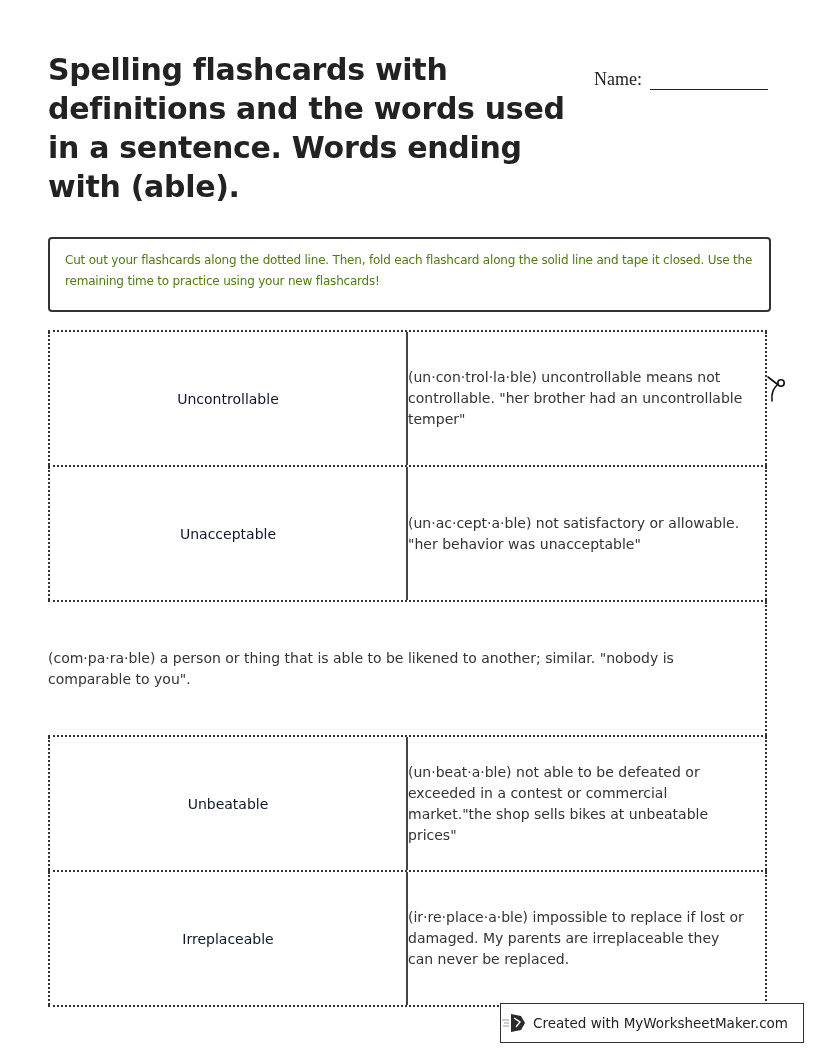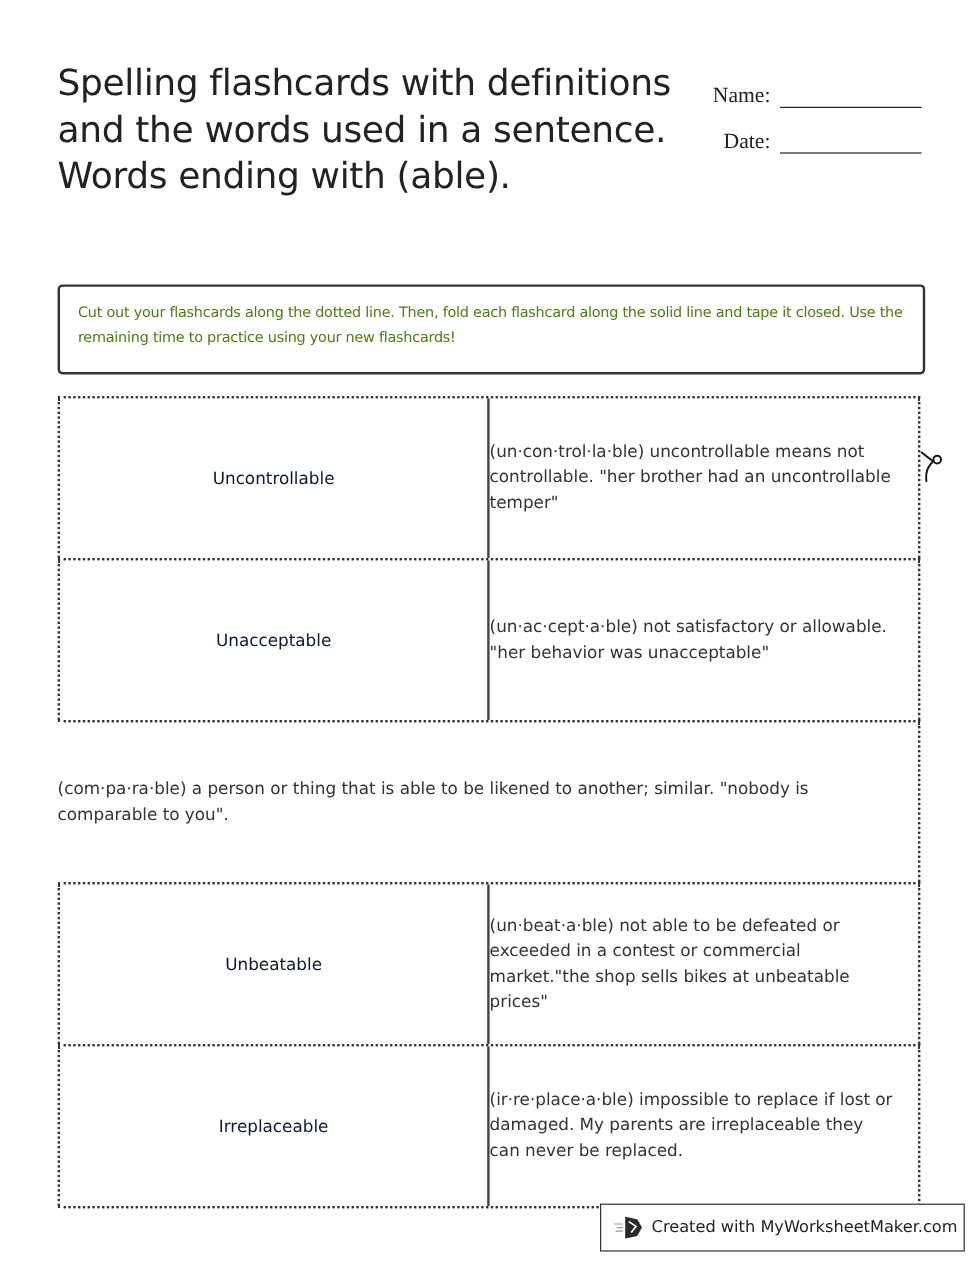--- a/index.html
+++ b/index.html
@@ -15,21 +15,21 @@
       color: #2b2b2b;
       font-family: "DejaVu Sans", sans-serif;
     }
     .page-title {
       position: absolute;
       left: 48px;
       top: 50px;
       width: 520px;
       font-size: 30px;
       line-height: 39px;
-      font-weight: normal;
+      font-weight: bold;
       color: #222222;
       letter-spacing: -0.3px;
       margin: 0;
     }
     .meta {
       position: absolute;
       right: 48px;
       top: 52px;
       font-family: "Liberation Serif", serif;
       font-size: 18px;
@@ -115,42 +115,37 @@
       position: absolute;
       left: 500px;
       top: 1003px;
       width: 304px;
       height: 40px;
       border: 1.5px solid #333;
       background: #fff;
       display: flex;
       align-items: center;
       box-sizing: border-box;
-      padding-left: 10px;
       font-size: 13.5px;
       color: #222;
     }
     .credit-logo {
       width: 26px;
       height: 22px;
       margin-right: 6px;
     }
   </style>
 </head>
 <body>
 
 <h1 class="page-title">Spelling flashcards with definitions and the words used in a sentence. Words ending with (able).</h1>
 
 <div class="meta">
   <div class="meta-row">
     <span class="meta-label">Name:</span>
-    <span class="meta-line"></span>
-  </div>
-  <div class="meta-row">
-    <span class="meta-label">Date:</span>
     <span class="meta-line"></span>
   </div>
 </div>
 
 <div class="instructions">Cut out your flashcards along the dotted line. Then, fold each flashcard along the solid line and tape it closed. Use the remaining time to practice using your new flashcards!</div>
 
 <div class="cards">
   <div class="card-row">
     <div class="card-word">Uncontrollable</div>
     <div class="card-def">(un·con·trol·la·ble) uncontrollable means not controllable. "her brother had an uncontrollable temper"</div>

